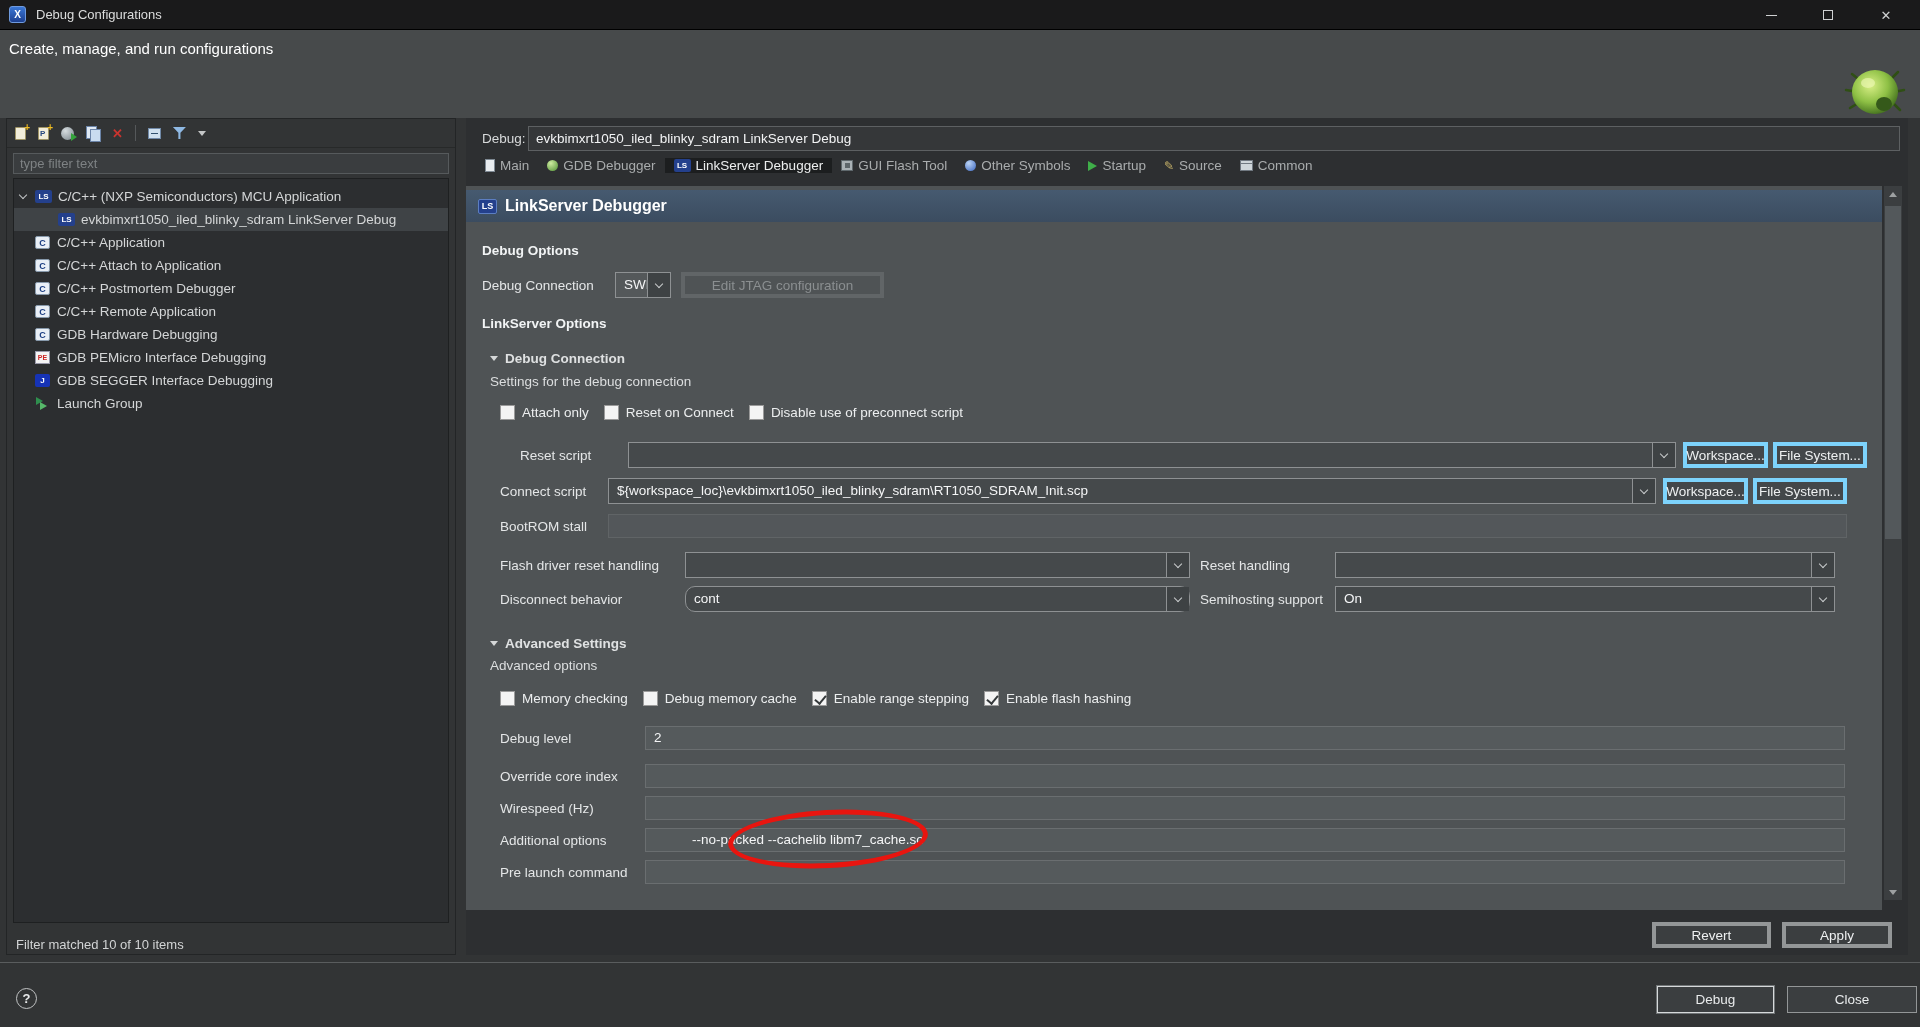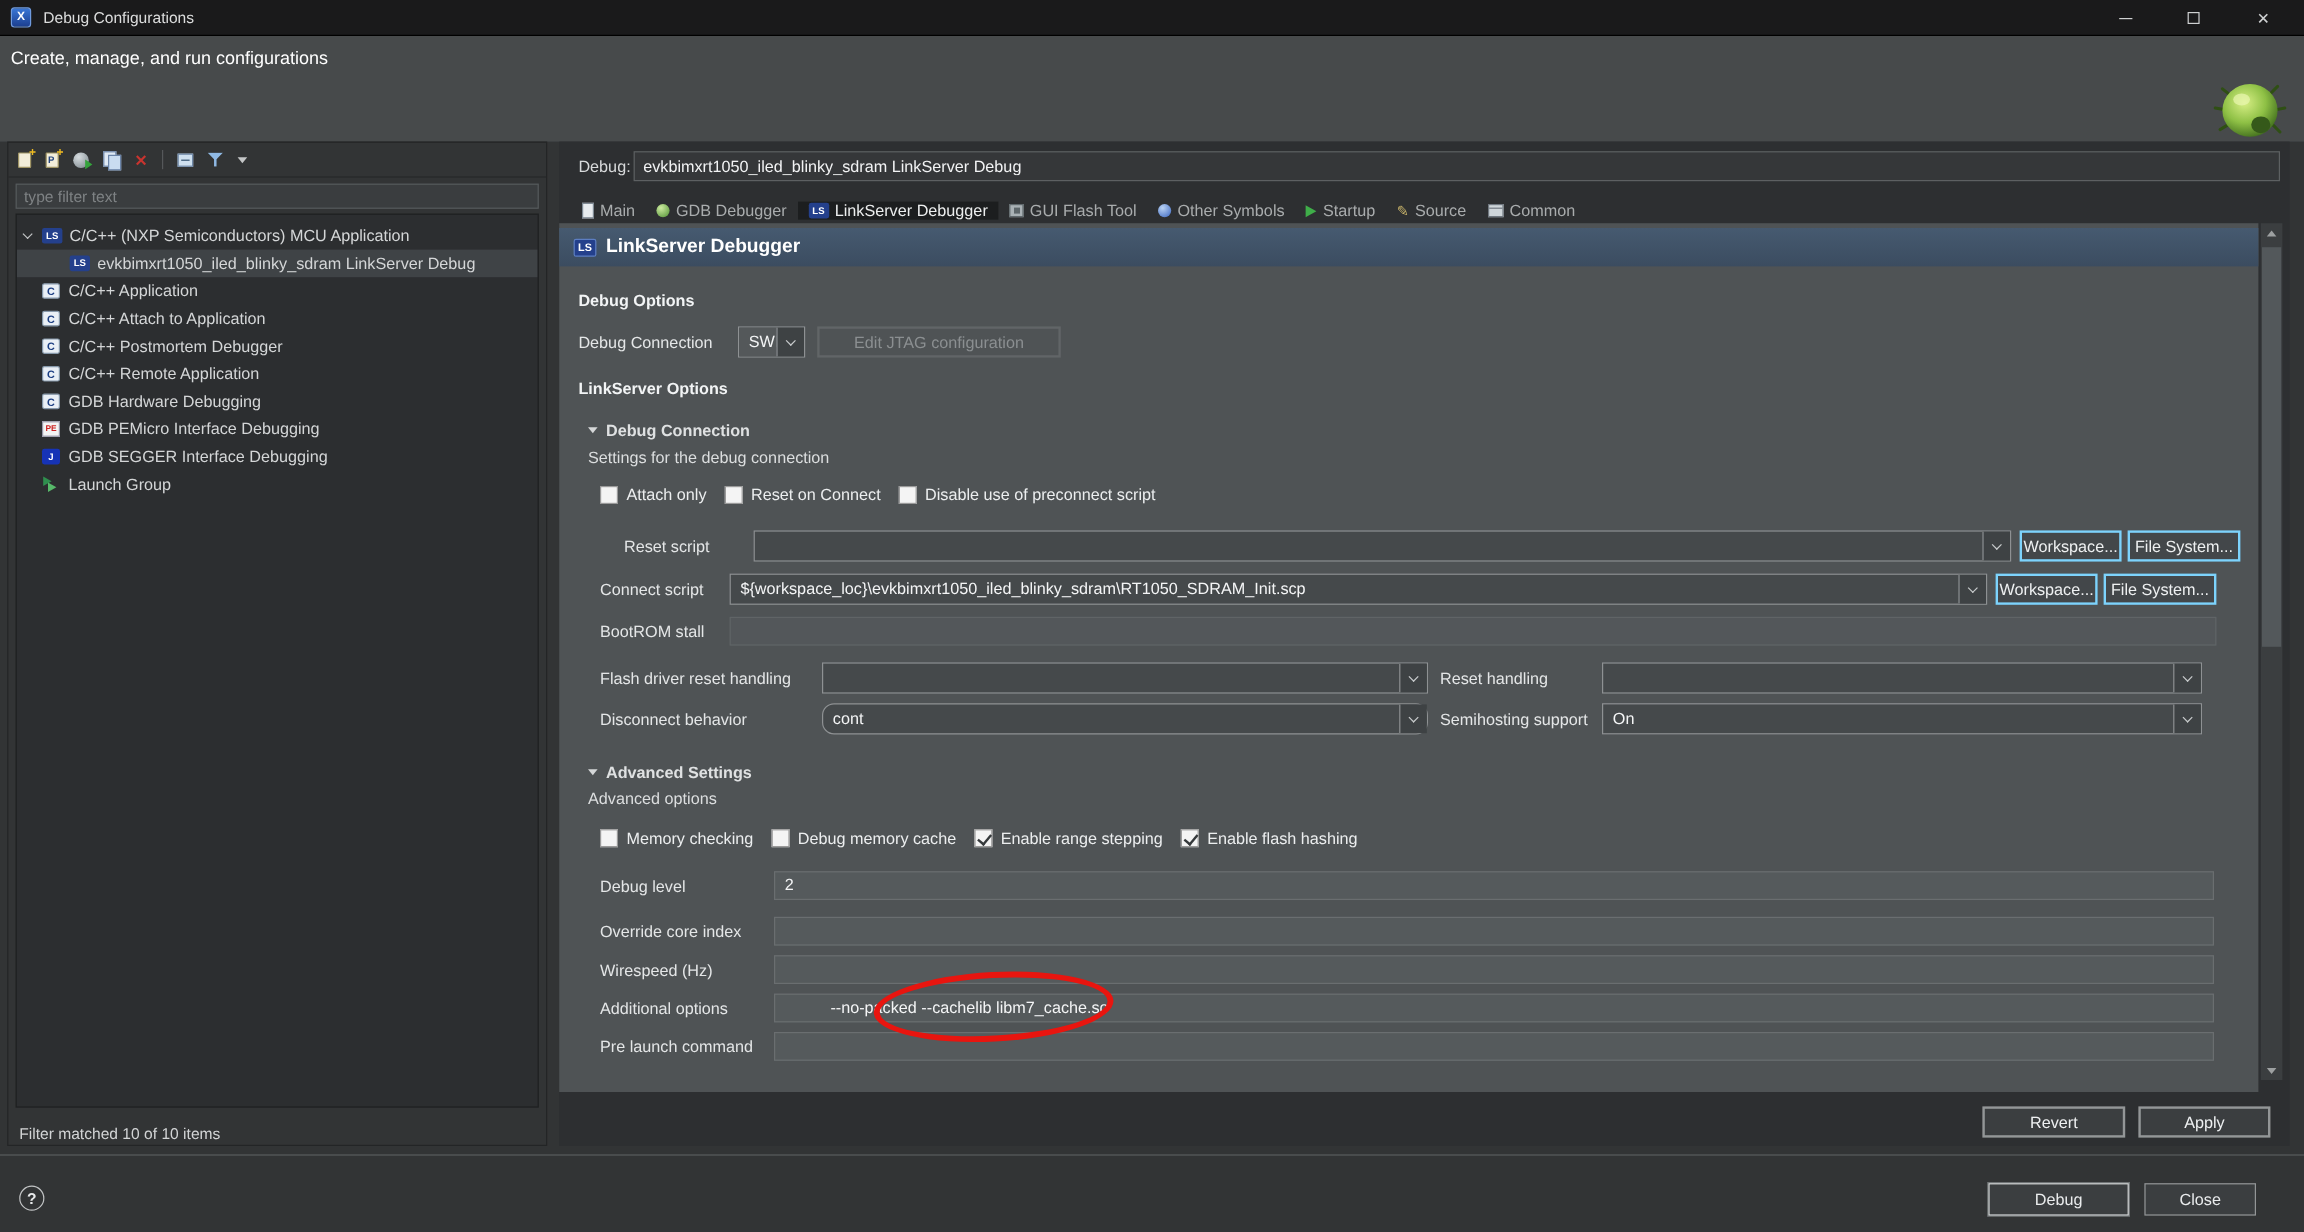--- a/index.html
+++ b/index.html
@@ -70,21 +70,21 @@
   .ticon-grp i:last-child  { left:5px; top:5px; border-left:7px solid #57b96a; }
 
   .lp-status { position:absolute; left:9px; top:818px; color:#d2d4d5; font-size:13px; }
 
   
   .right-panel { position:absolute; left:466px; top:118px; width:1442px; height:837px; background:#2d2f31; }
   .name-lbl { position:absolute; left:16px; top:13px; color:#d8dadb; font-size:13.5px; }
   .name-input { position:absolute; left:62px; top:8px; width:1372px; height:25px; background:#353739;
                 border:1px solid #5d6062; color:#f2f3f4; font-size:13.5px; padding:0 7px; font-family:"Liberation Sans",sans-serif; }
 
-  .tabs { position:absolute; left:10px; top:40px; height:25px; display:flex; align-items:flex-end; }
+  .tabs { position:absolute; left:10px; top:40px; height:25px; display:flex; align-items:flex-start; }
   .tab { display:flex; align-items:center; gap:5px; padding:0 9px; color:#a9acad; font-size:13.5px; cursor:default; }
   .tab.active { background:#1c1e1f; color:#eceeee; }
   .ti { flex:0 0 auto; display:inline-block; }
   .ti-doc { width:10px; height:13px; background:#e8ecef; border:1px solid #7f8a94; }
   .ti-bug-green { width:11px; height:11px; border-radius:50%; background:radial-gradient(circle at 35% 30%, #cdebA0, #4f9033); }
   .ti-bug-blue  { width:11px; height:11px; border-radius:50%; background:radial-gradient(circle at 35% 30%, #b9d2f4, #3a66c0); }
   .ti-ls { width:17px; height:13px; background:#24408c; color:#fff; font-size:8px; font-weight:bold; border-radius:2px;
            display:flex; align-items:center; justify-content:center; }
   .ti-chip { width:12px; height:11px; background:#a9b1b5; border:1px solid #5f686c; position:relative; }
   .ti-chip::after { content:""; position:absolute; left:3px; top:2px; width:5px; height:5px; background:#5d666a; }
@@ -109,21 +109,21 @@
   .flbl { color:#e4e6e7; font-size:13.5px; }
 
   .combo { display:flex; align-items:stretch; border:1px solid #8e9193; background:#45494b; height:26px; }
   .combo .cval { flex:1; color:#f4f5f6; font-size:13.5px; padding:4px 8px; white-space:nowrap; overflow:hidden; }
   .combo .cbtn { width:23px; border-left:1px solid #8e9193; background:#3e4244; display:flex; align-items:center; justify-content:center; }
   .chev { width:6px; height:6px; border-right:1.5px solid #c9cccd; border-bottom:1.5px solid #c9cccd; transform:rotate(45deg); margin-top:-3px; }
   .combo.swd .cval { background:#54585a; }
 
   .tfield { background:#555a5c; border:1px solid #6a6e70; color:#f4f5f6; font-size:13.5px; padding:3px 8px; height:24px;
             white-space:nowrap; overflow:hidden; }
-  .btn { background:#43474a; border:2px solid #7dd3fc; color:#eef0f1; font-size:13.5px;
+  .btn { background:#43474a; border:4px solid #7dd3fc; color:#eef0f1; font-size:13.5px;
          display:flex; align-items:center; justify-content:center; height:26px; }
   .btn.disabled { background:transparent; border-color:#616567; color:#8b8f91; }
 
   .cbwrap { display:inline-flex; align-items:center; gap:7px; margin-right:15px; }
   .cb { width:15px; height:15px; background:#f4f4f4; border:1px solid #9a9a9a; position:relative; flex:0 0 auto; }
   .cb.checked::after { content:""; position:absolute; left:4px; top:1px; width:5px; height:9px;
                        border-right:2px solid #35393b; border-bottom:2px solid #35393b; transform:rotate(40deg); }
   .cblbl { color:#eceeef; font-size:13.5px; }
 
   .annot { position:absolute; border:5px solid #e8150f; border-radius:50%; transform:rotate(-3deg); pointer-events:none; }
@@ -459,14 +459,14 @@
       </div>
   </div>
 
   <div class="btn abs" style="left:1186px; top:804px; width:119px; height:26px; background:#3b3e40; border-color:#939697;">Revert</div>
   <div class="btn abs" style="left:1316px; top:804px; width:110px; height:26px; background:#3b3e40; border-color:#939697;">Apply</div>
 </div>
 
 <div class="footer">
   <div class="help-circle">?</div>
   <div class="foot-btn default" style="left:1657px; width:117px;">Debug</div>
-  <div class="foot-btn" style="left:1787px; width:93px;">Close</div>
+  <div class="foot-btn" style="left:1787px; width:130px;">Close</div>
 </div>
 
 </body></html>

